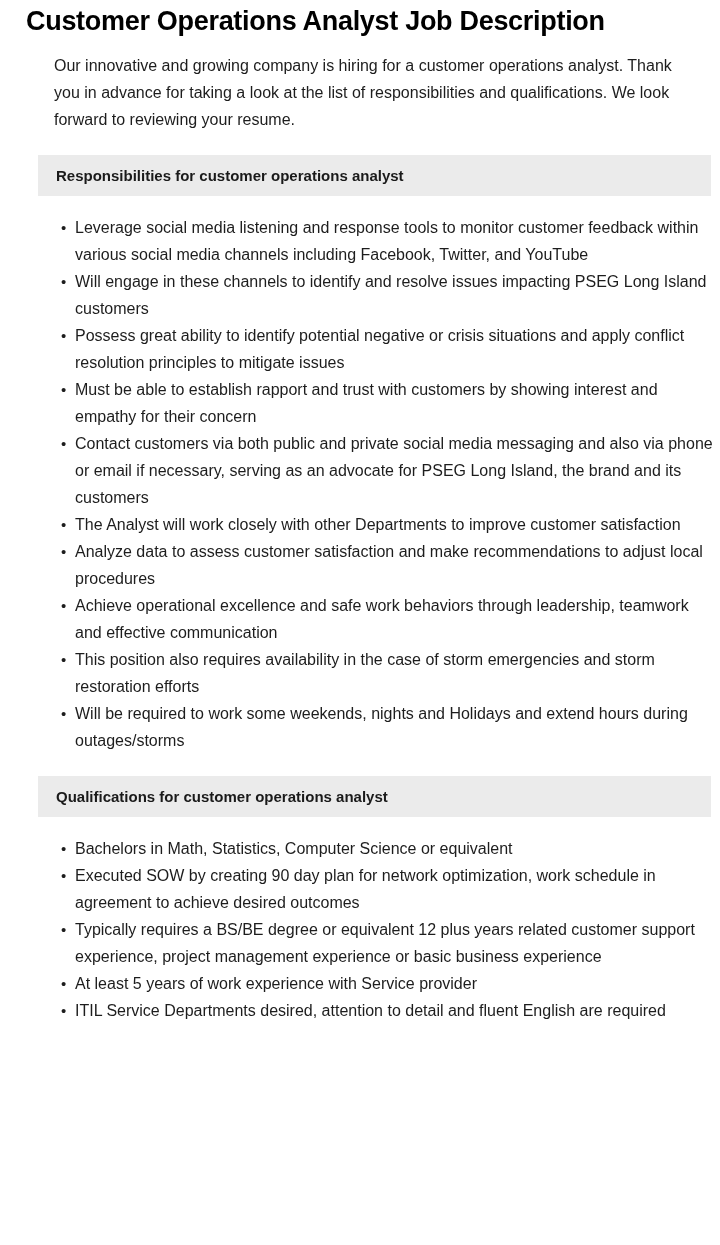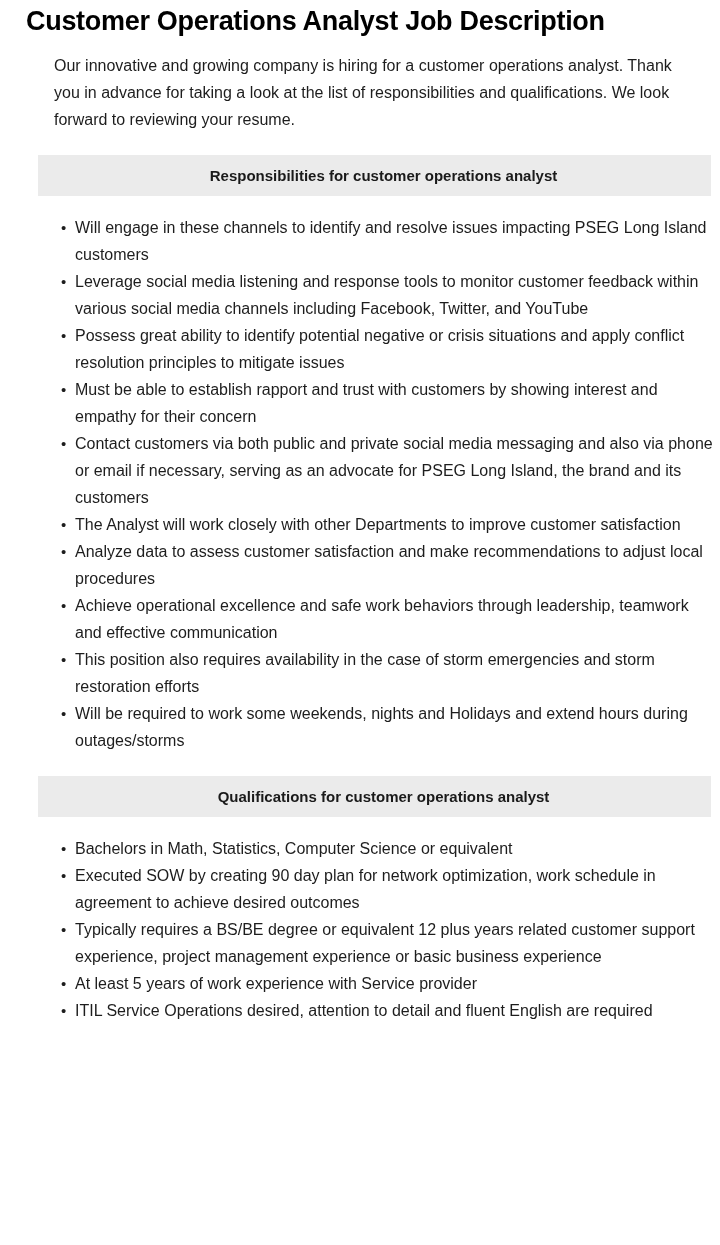--- a/index.html
+++ b/index.html
@@ -44,21 +44,20 @@
     margin: 0;
   }
   .section-header {
     background: #ebebeb;
     margin: 22px 25px 0 22px;
     padding: 11px 0 11px 18px;
     font-size: 15px;
     font-weight: bold;
     line-height: 19px;
     color: #1a1a1a;
-    text-align: center;
   }
   .bullet-list {
     list-style: none;
     margin: 0;
     padding: 18px 23px 0 45px;
   }
   .bullet-list li {
     position: relative;
     font-size: 16px;
     line-height: 27px;
@@ -84,37 +83,37 @@
 
 <div class="page">
 
   <h1 class="job-title">Customer Operations Analyst Job Description</h1>
 
   <p class="intro">Our innovative and growing company is hiring for a customer operations analyst. Thank you in advance for taking a look at the list of responsibilities and qualifications. We look forward to reviewing your resume.</p>
 
   <section class="section">
     <div class="section-header">Responsibilities for customer operations analyst</div>
     <ul class="bullet-list">
+      <li>Leverage social media listening and response tools to monitor customer feedback within various social media channels including Facebook, Twitter, and YouTube</li>
       <li>Will engage in these channels to identify and resolve issues impacting PSEG Long Island customers</li>
-      <li>Leverage social media listening and response tools to monitor customer feedback within various social media channels including Facebook, Twitter, and YouTube</li>
       <li>Possess great ability to identify potential negative or crisis situations and apply conflict resolution principles to mitigate issues</li>
       <li>Must be able to establish rapport and trust with customers by showing interest and empathy for their concern</li>
       <li>Contact customers via both public and private social media messaging and also via phone or email if necessary, serving as an advocate for PSEG Long Island, the brand and its customers</li>
       <li>The Analyst will work closely with other Departments to improve customer satisfaction</li>
       <li>Analyze data to assess customer satisfaction and make recommendations to adjust local procedures</li>
       <li>Achieve operational excellence and safe work behaviors through leadership, teamwork and effective communication</li>
       <li>This position also requires availability in the case of storm emergencies and storm restoration efforts</li>
       <li>Will be required to work some weekends, nights and Holidays and extend hours during outages/storms</li>
     </ul>
   </section>
 
   <section class="section">
     <div class="section-header">Qualifications for customer operations analyst</div>
     <ul class="bullet-list section-body--last">
       <li>Bachelors in Math, Statistics, Computer Science or equivalent</li>
       <li>Executed SOW by creating 90 day plan for network optimization, work schedule in agreement to achieve desired outcomes</li>
       <li>Typically requires a BS/BE degree or equivalent 12 plus years related customer support experience, project management experience or basic business experience</li>
       <li>At least 5 years of work experience with Service provider</li>
-      <li>ITIL Service Operations desired, attention to detail and fluent English are required</li>
+      <li>ITIL Service Departments desired, attention to detail and fluent English are required</li>
     </ul>
   </section>
 
 </div>
 
 </body></html>

